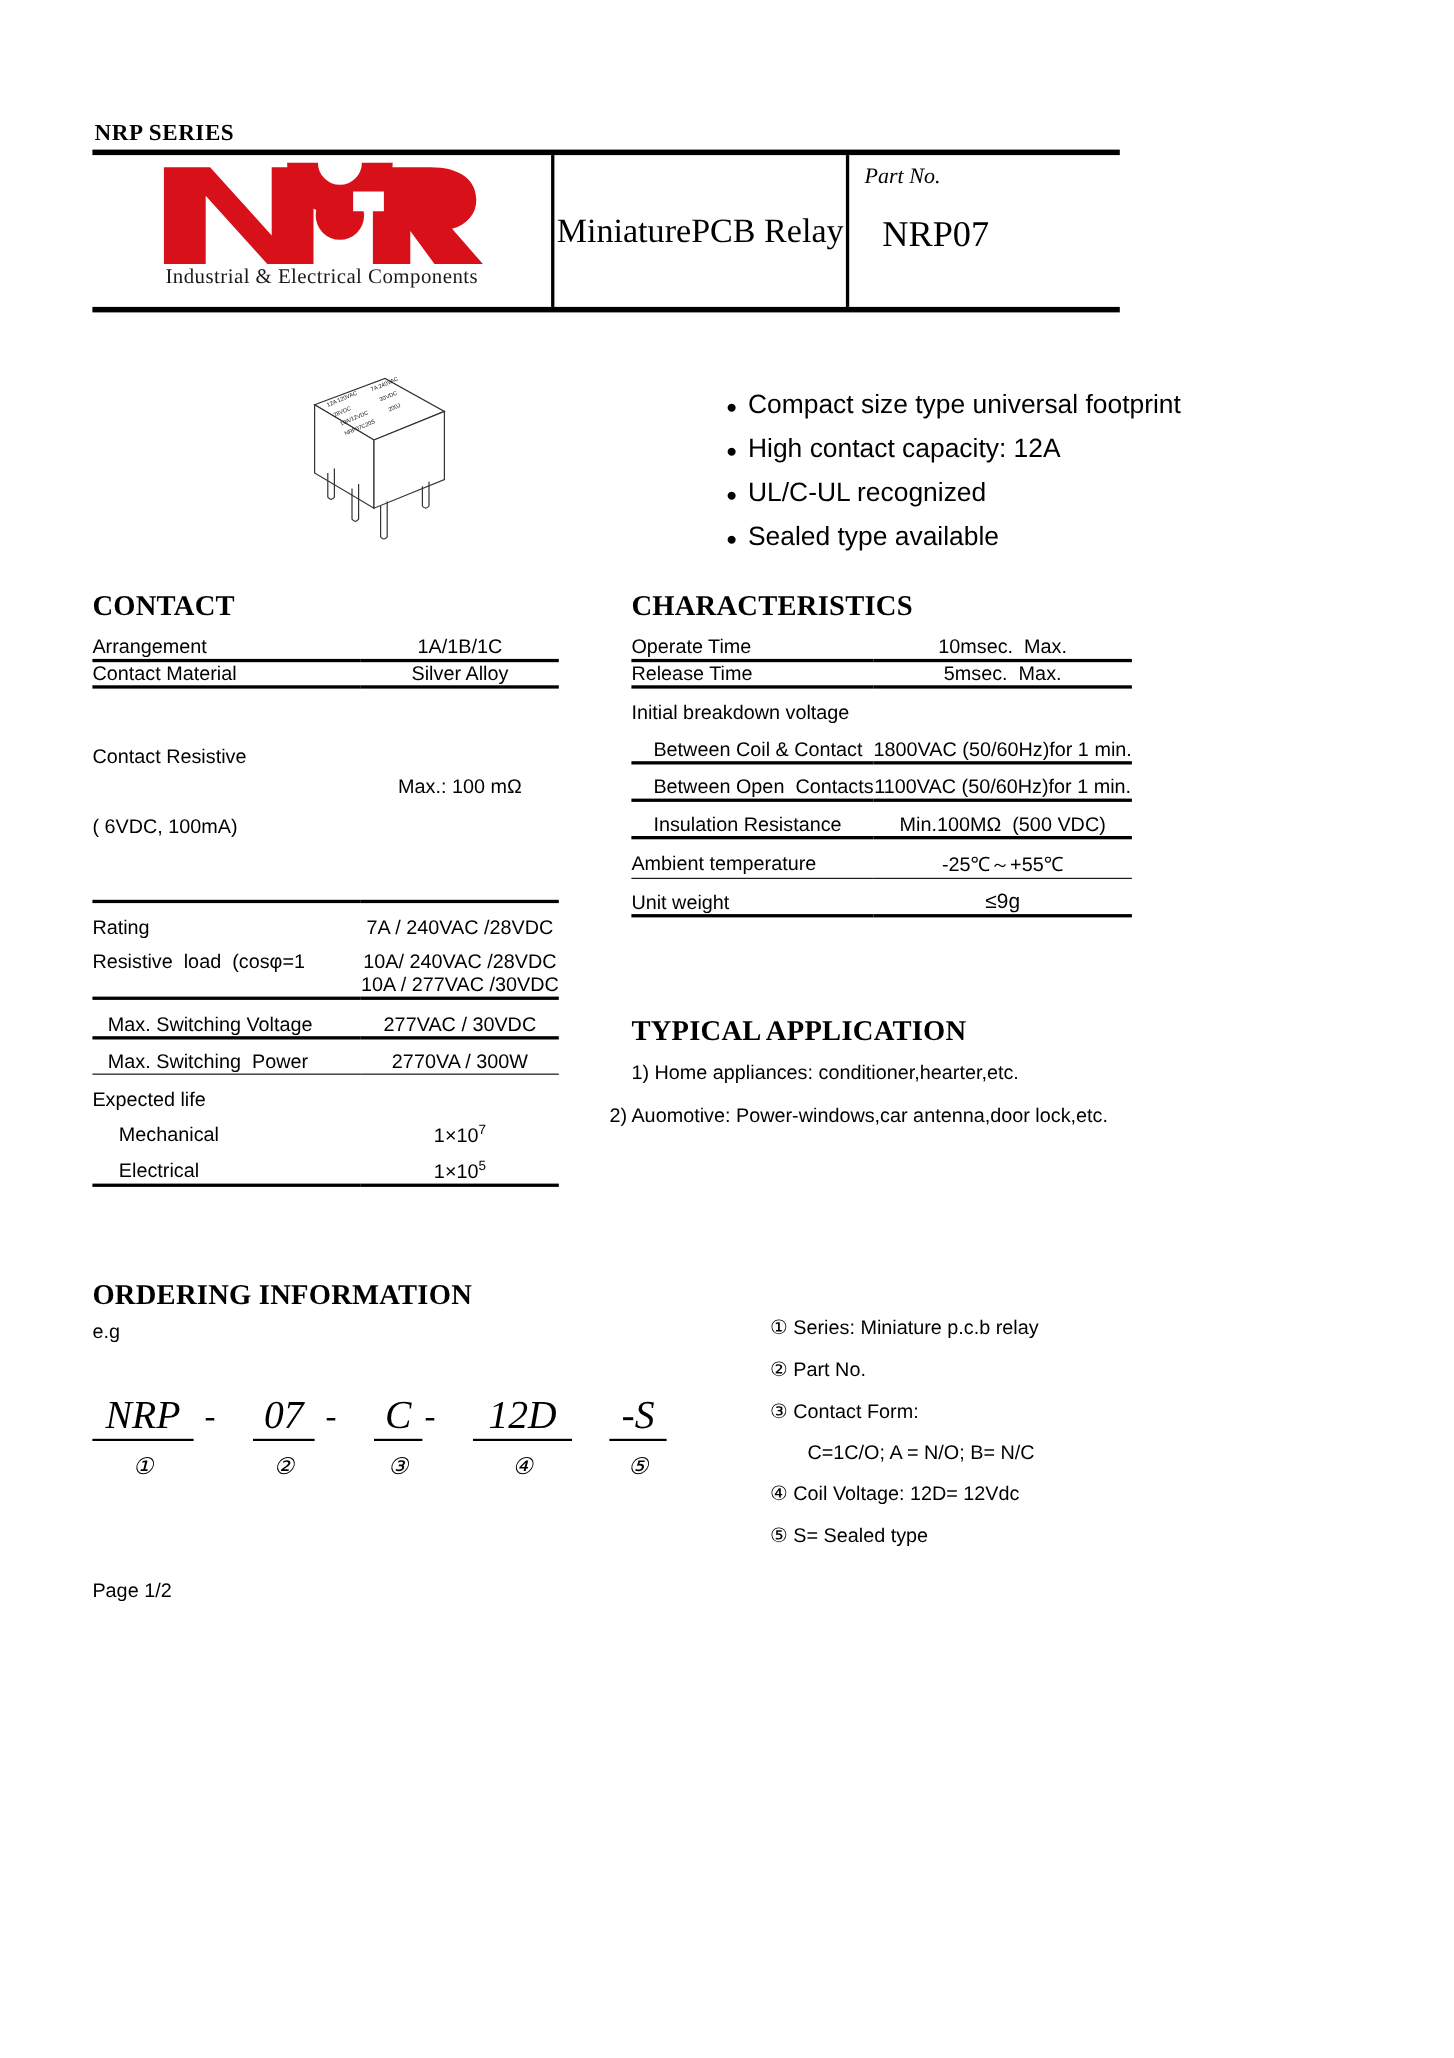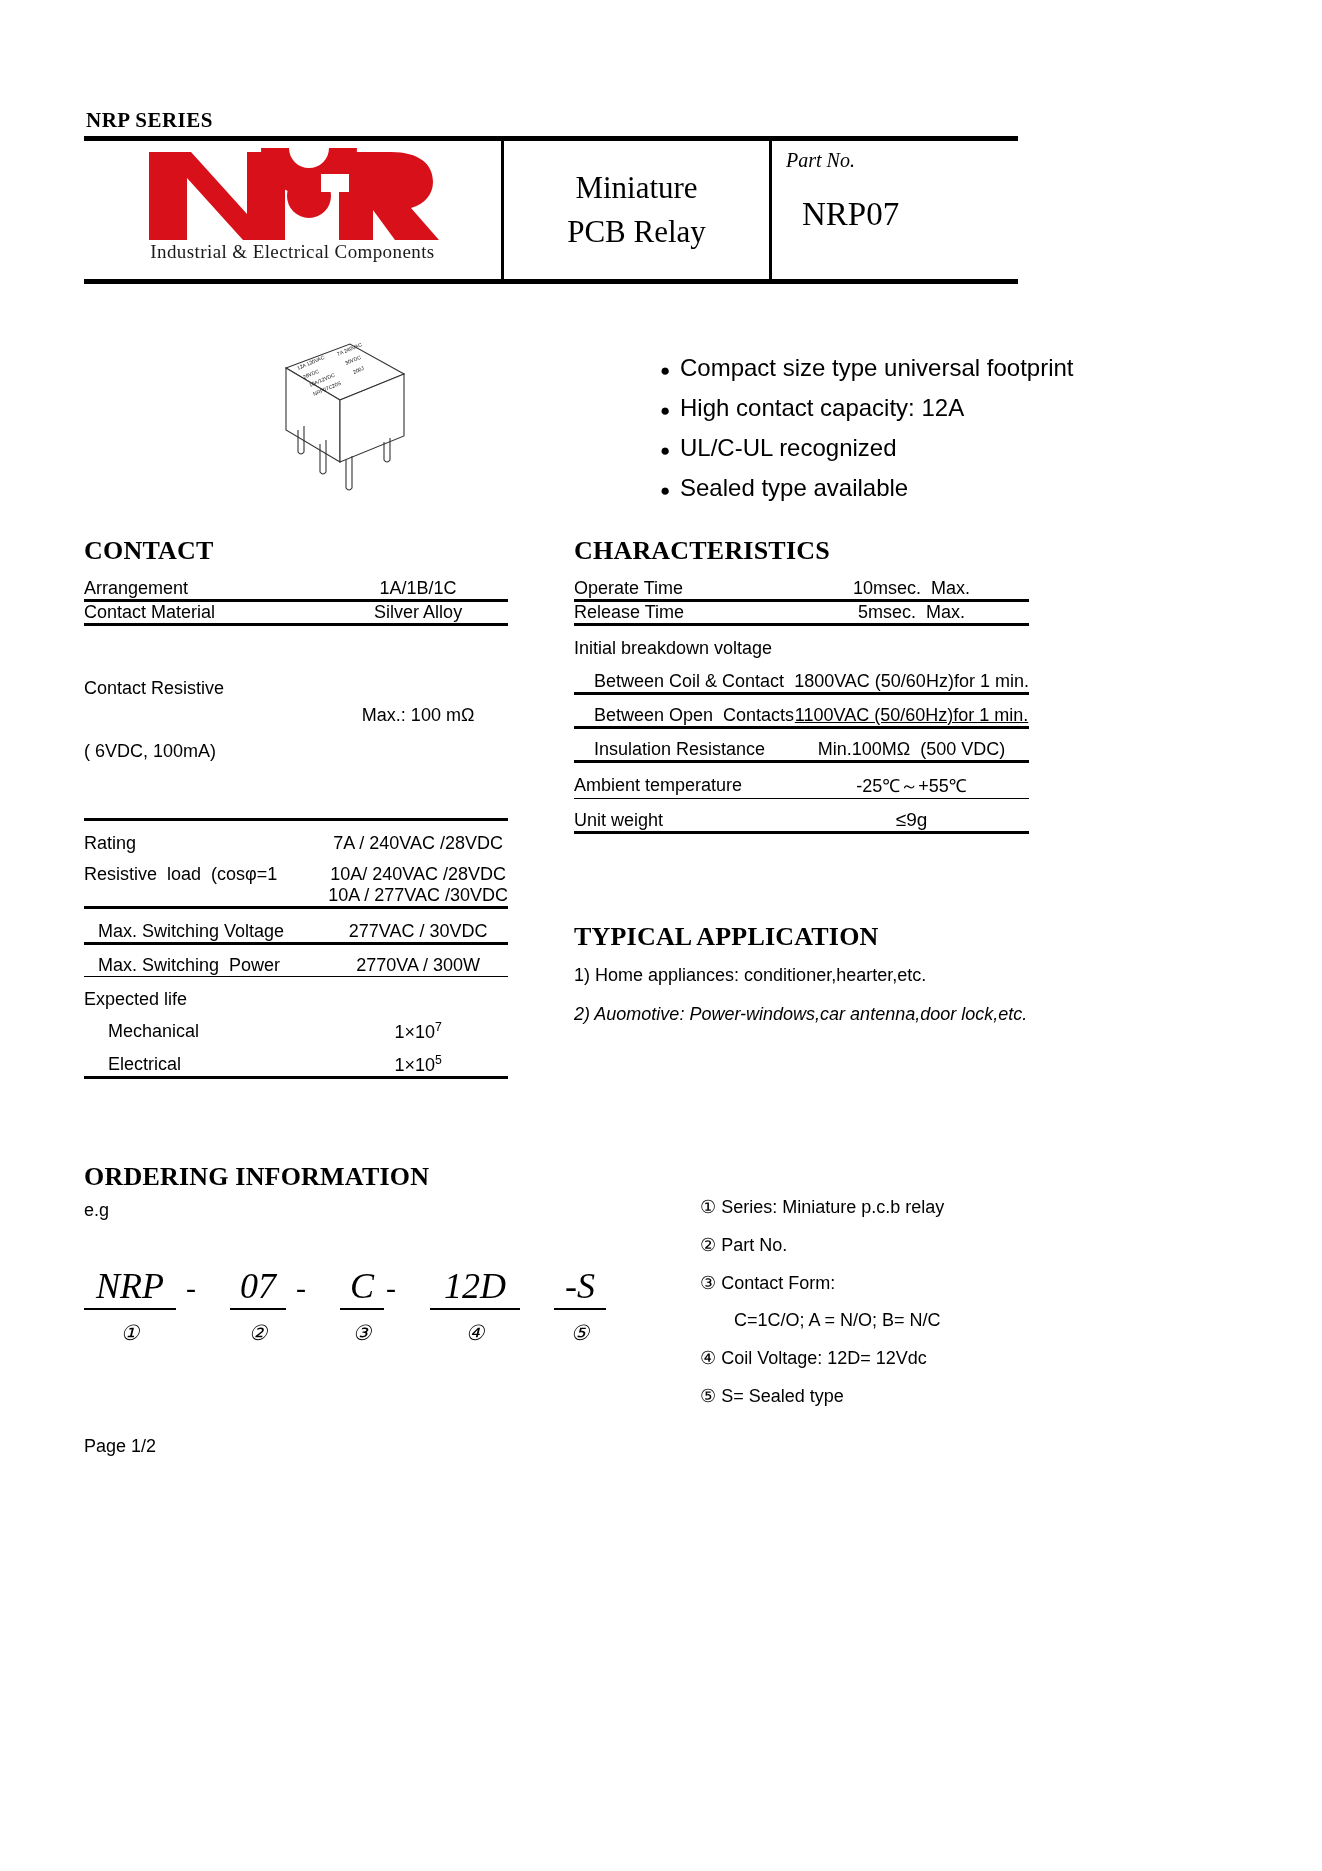--- a/index.html
+++ b/index.html
@@ -60,21 +60,21 @@
     font-family: "Liberation Serif", serif;
     font-size: 19px;
     letter-spacing: 0.4px;
     color: #1a1a1a;
     margin-top: -4px;
   }
   .hdr-title {
     width: 268px;
     border-right: 3px solid #000;
     display: flex;
-    flex-direction: column;
+    flex-direction: row;
     align-items: center;
     justify-content: center;
     font-family: "Liberation Serif", serif;
     font-size: 31px;
     line-height: 1.42;
   }
   .hdr-part {
     flex: 1;
     padding-left: 14px;
     display: flex;
@@ -365,40 +365,40 @@
     <tr>
       <td class="cell-label no-rule" style="padding-top:12px;">Initial breakdown voltage</td>
       <td class="cell-value no-rule"></td>
     </tr>
     <tr>
       <td class="cell-label rule-thick" style="padding-top:12px; padding-left:20px;">Between Coil &amp; Contact</td>
       <td class="cell-value rule-thick" style="padding-top:12px;">1800VAC (50/60Hz)for 1 min.</td>
     </tr>
     <tr>
       <td class="cell-label rule-thick" style="padding-top:10px; padding-left:20px;">Between Open  Contacts</td>
-      <td class="cell-value rule-thick" style="padding-top:10px;text-decoration:underline;">1100VAC (50/60Hz)for 1 min.</td>
+      <td class="cell-value rule-thick" style="padding-top:10px;">1100VAC (50/60Hz)for 1 min.</td>
     </tr>
     <tr>
       <td class="cell-label rule-thick" style="padding-top:10px; padding-left:20px;">Insulation Resistance</td>
       <td class="cell-value rule-thick" style="padding-top:10px;">Min.100MΩ  (500 VDC)</td>
     </tr>
     <tr>
       <td class="cell-label rule-thin" style="padding-top:10px;">Ambient temperature</td>
       <td class="cell-value rule-thin" style="padding-top:10px;">-25℃～+55℃</td>
     </tr>
     <tr>
       <td class="cell-label rule-thick" style="padding-top:10px;">Unit weight</td>
       <td class="cell-value rule-thick" style="padding-top:10px; font-size:19px;">≤9g</td>
     </tr>
   </tbody>
     </table>
 
   <div class="sect-title" style="left:574px; top:922px;">TYPICAL APPLICATION</div>
   <div class="app-line" style="left:574px; top:965px;">1) Home appliances: conditioner,hearter,etc.</div>
-  <div class="app-line" style="left:574px; top:1004px;font-style:italic;">2) Auomotive: Power-windows,car antenna,door lock,etc.</div>
+  <div class="app-line" style="left:554px; top:1004px;">2) Auomotive: Power-windows,car antenna,door lock,etc.</div>
 
   <div class="sect-title" style="left:84px; top:1162px;">ORDERING INFORMATION</div>
   <div class="eg-label">e.g</div>
 
   <div class="order-code">
     <div class="code-token" style="left:0px;   top:0px; width:92px;">NRP</div>
     <div class="code-dash" style="left:102px; top:6px;">-</div>
     <div class="code-token" style="left:146px; top:0px; width:56px;">07</div>
     <div class="code-dash" style="left:212px; top:6px;">-</div>
     <div class="code-token" style="left:256px; top:0px; width:44px;">C</div>

